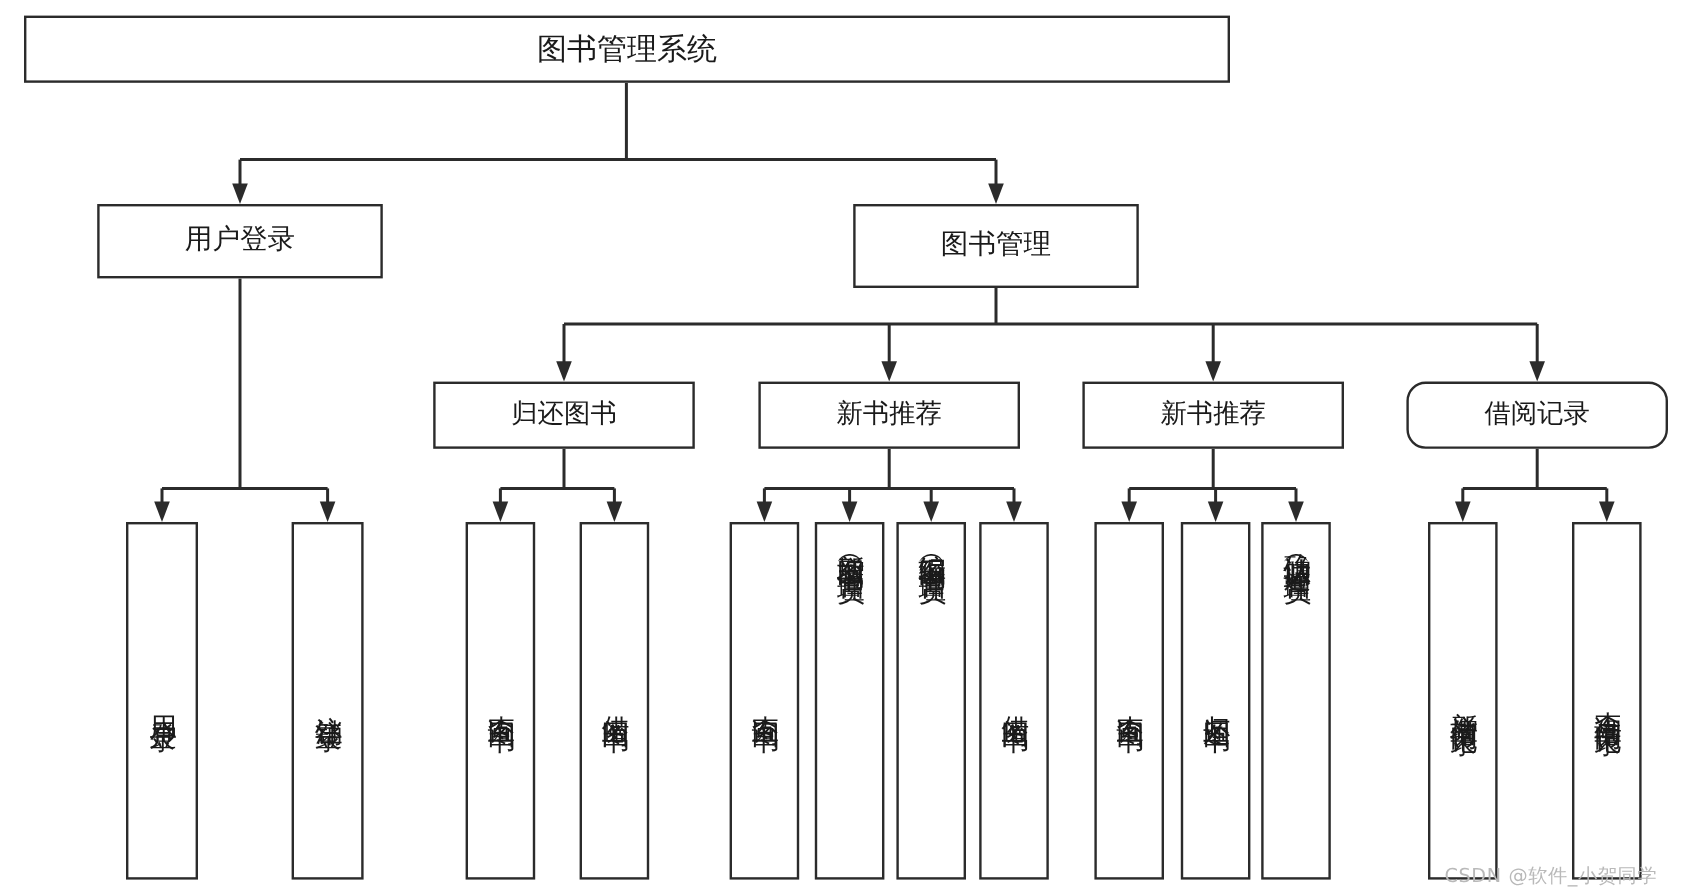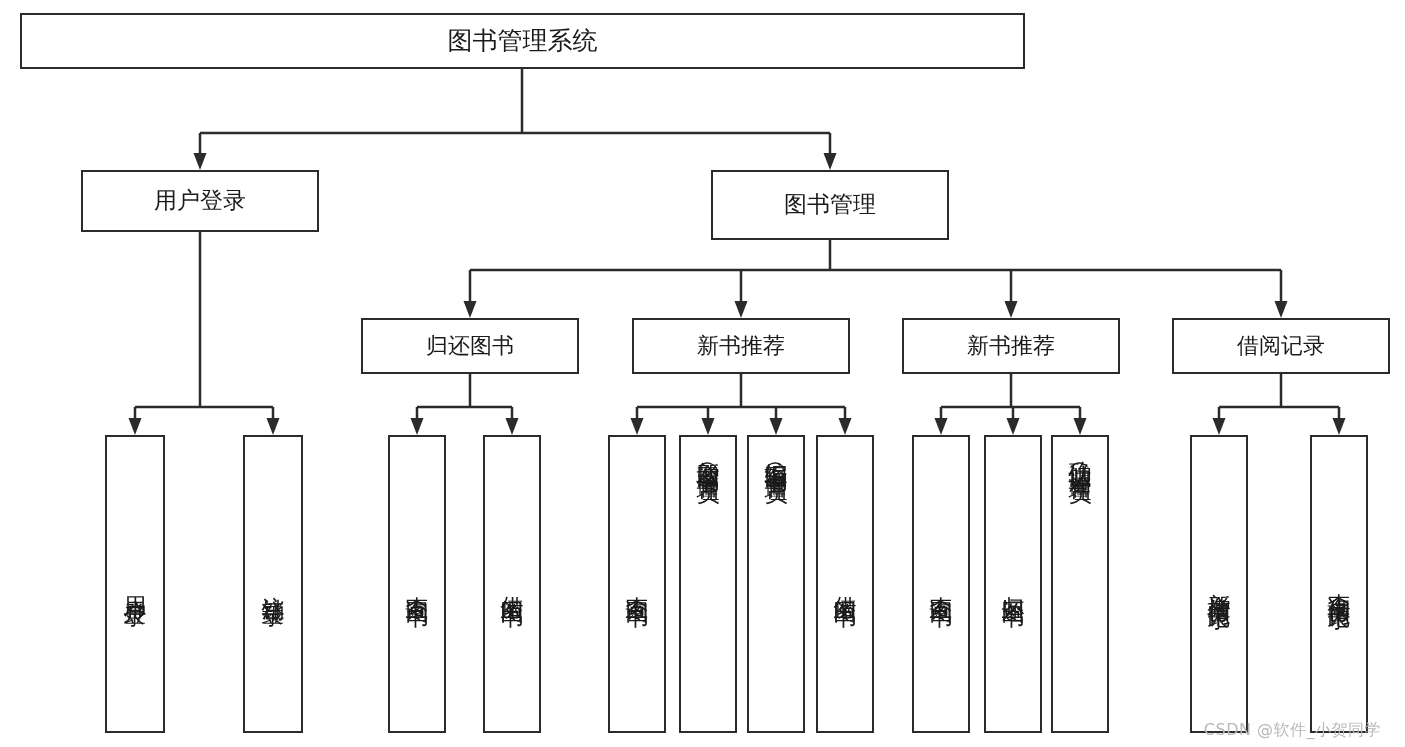--- a/index.html
+++ b/index.html
@@ -141,21 +141,21 @@
       </div>
       <div class="node lvl2" style="left: 361px; top: 318px; width: 218px; height: 56px; border-color: rgb(43, 43, 43); background: rgb(255, 255, 255);">
         <span class="node-label">归还图书</span>
       </div>
       <div class="node lvl2" style="left: 632px; top: 318px; width: 218px; height: 56px; border-color: rgb(43, 43, 43); background: rgb(255, 255, 255);">
         <span class="node-label">新书推荐</span>
       </div>
       <div class="node lvl2" style="left: 902px; top: 318px; width: 218px; height: 56px; border-color: rgb(43, 43, 43); background: rgb(255, 255, 255);">
         <span class="node-label">新书推荐</span>
       </div>
-      <div class="node lvl2" style="left: 1172px; top: 318px; width: 218px; height: 56px; border-color: rgb(43, 43, 43); background: rgb(255, 255, 255);">
+      <div class="node lvl2" style="left: 1172px; top: 318px; width: 218px; height: 56px; border-color: rgb(43, 43, 43); background: rgb(255, 255, 255); border-radius: 16px;">
         <span class="node-label">借阅记录</span>
       </div>
       <div class="node leaf align-mid" style="left: 105px; top: 435px; width: 60px; height: 298px; border-color: rgb(43, 43, 43); background: rgb(255, 255, 255);">
         <span class="node-label">用户登录</span>
       </div>
       <div class="node leaf align-mid" style="left: 243px; top: 435px; width: 60px; height: 298px; border-color: rgb(43, 43, 43); background: rgb(255, 255, 255);">
         <span class="node-label">注销登录</span>
       </div>
       <div class="node leaf align-mid" style="left: 388px; top: 435px; width: 58px; height: 298px; border-color: rgb(43, 43, 43); background: rgb(255, 255, 255);">
         <span class="node-label">查询图书</span>

